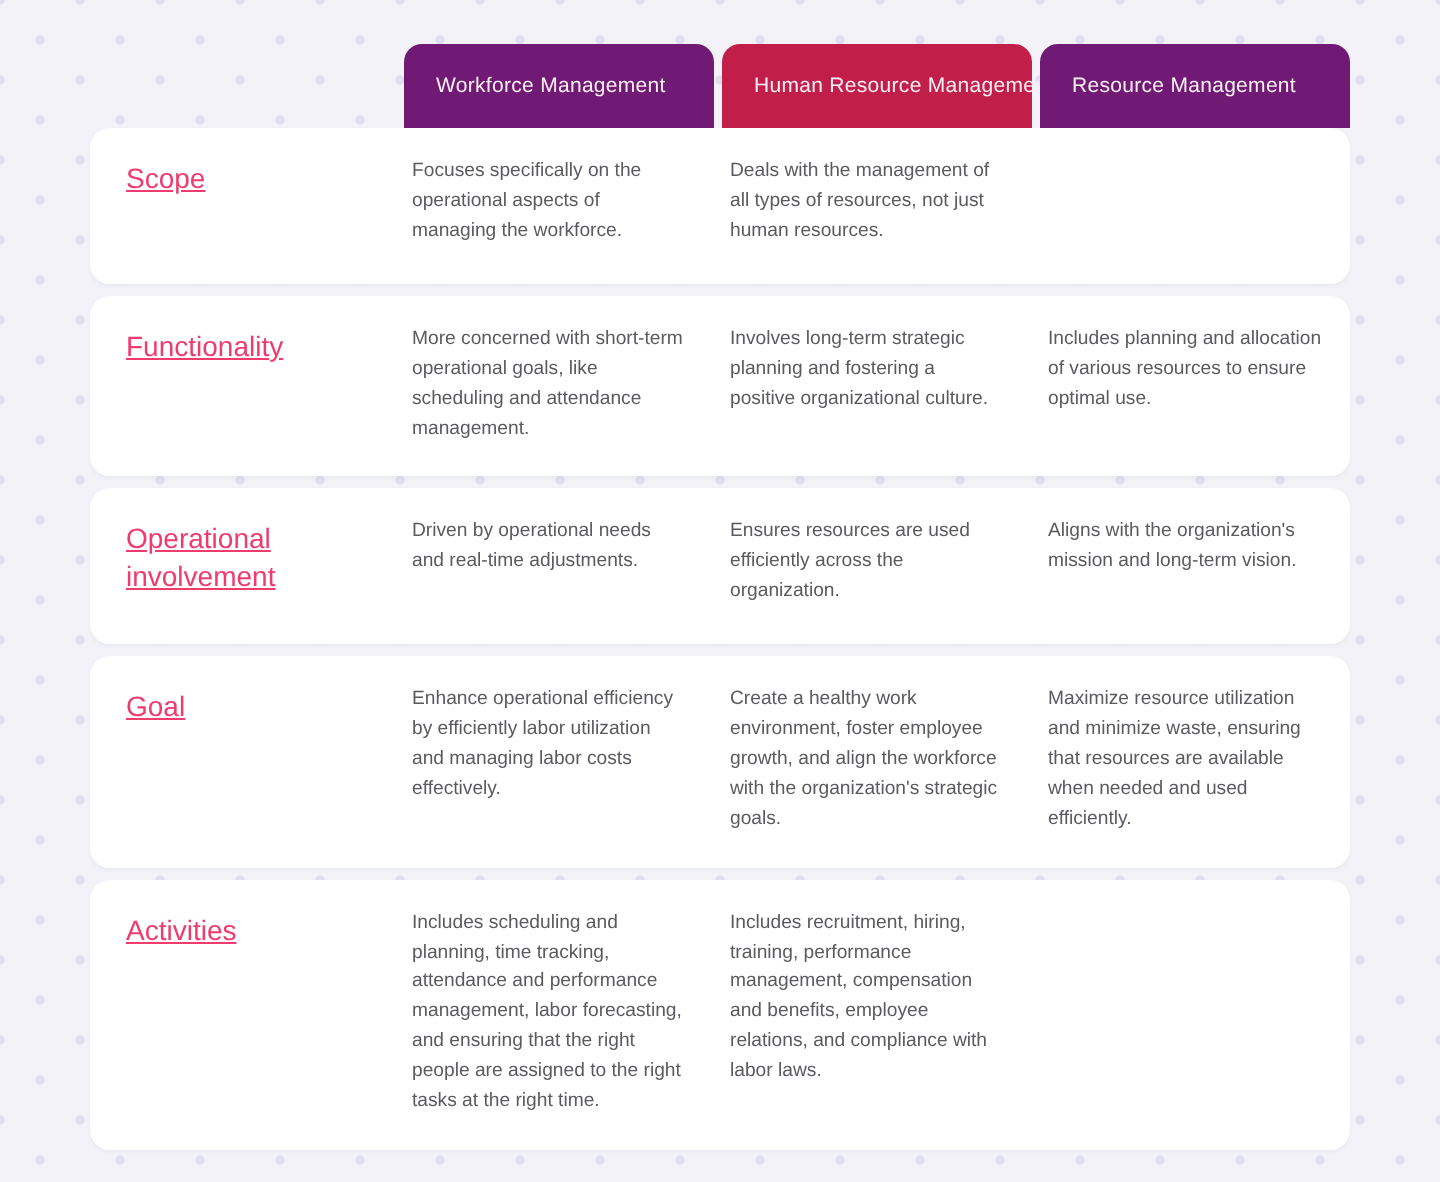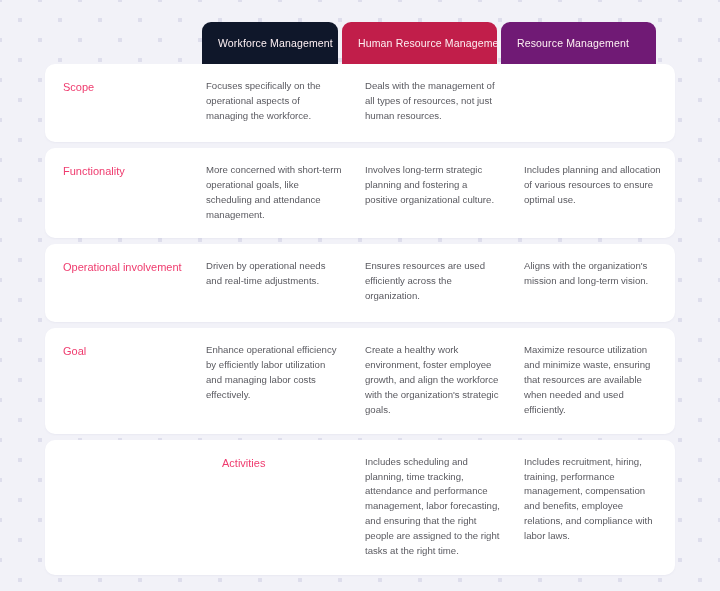--- a/index.html
+++ b/index.html
@@ -44,45 +44,46 @@
     padding: 0 16px;
     color: #fdf0f3;
     font-size: 10.5px;
     letter-spacing: 0.15px;
     line-height: 1.2;
     margin-right: 4px;
     flex: 0 0 auto;
   }
   .header-tab:last-child { margin-right: 0; }
 
-  .tab-0 { width: 136px; background: #0f172a; }
+  .tab-0 { width: 155px; background: #701a75; }
   .tab-1 { width: 155px; background: #c11e4a; }
   .tab-2 { width: 155px; background: #701a75; }
 
   .tab-label { white-space: nowrap; }
 
   
   .row-card {
     background: #ffffff;
     border-radius: 10px;
     display: flex;
     margin-bottom: 6px;
     padding: 14px 0 16px 0;
     box-shadow: 0 1px 2px rgba(130,130,165,0.07);
   }
-  .row-card:last-child { margin-bottom: 0; justify-content: flex-end; }
+  .row-card:last-child { margin-bottom: 0; }
 
   .row-label-cell {
     flex: 0 0 157px;
     padding: 2px 14px 0 18px;
   }
   .row-label {
     color: #ef3b6e;
-    font-size: 11px;
+    font-size: 14px;
     line-height: 1.35;
+    text-decoration: underline;
   }
 
   .row-cell {
     flex: 0 0 155px;
     padding: 1px 14px 0 4px;
     margin-right: 4px;
   }
   .row-cell:last-child { margin-right: 0; }
 
   .cell-text {

